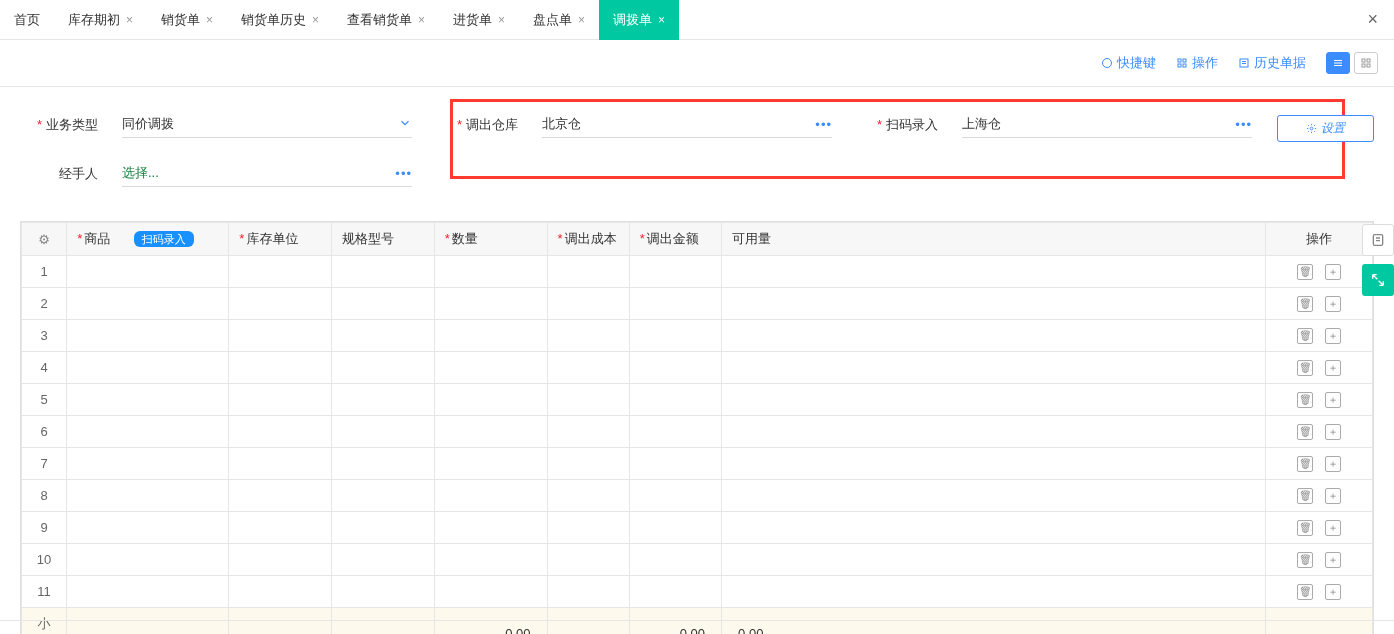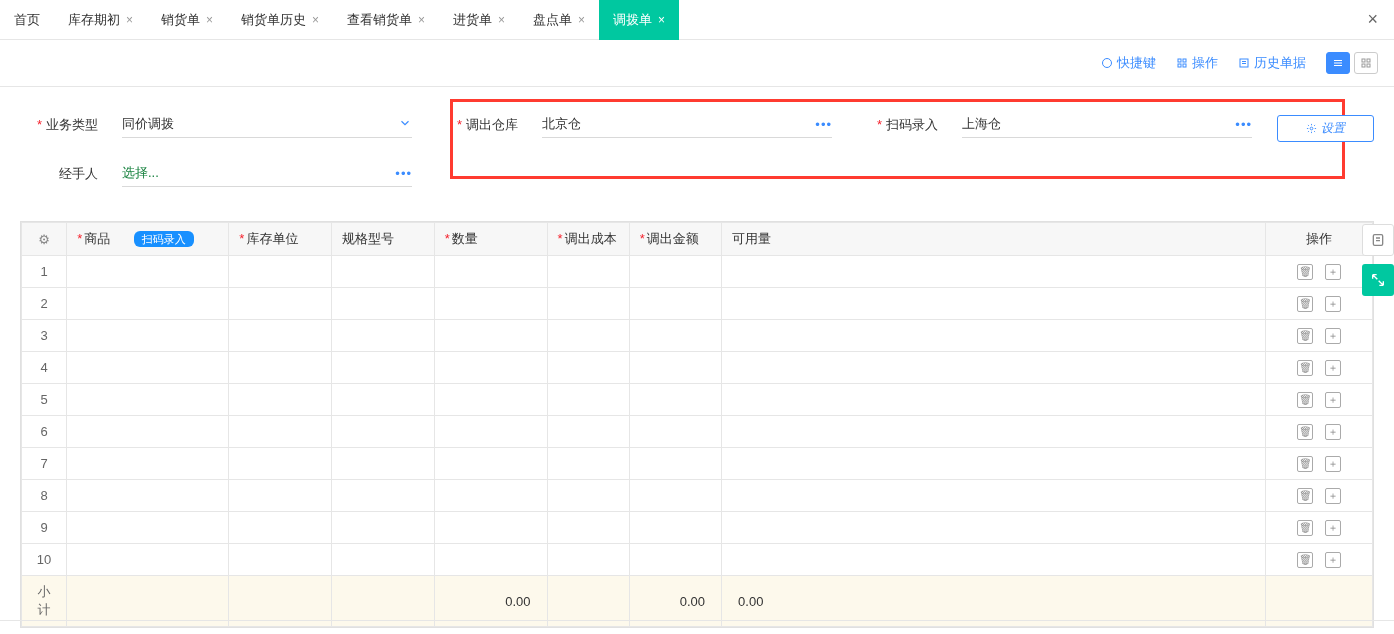--- a/index.html
+++ b/index.html
@@ -573,20 +573,34 @@
     <td></td>
     <td></td>
     <td></td>
     <td></td>
     <td></td>
     <td class="row-ops">
       <span class="op-icon">🗑</span>
       <span class="op-icon">＋</span>
     </td>
           </tr>
+          <tr>
+    <td class="col-idx">11</td>
+    <td></td>
+    <td></td>
+    <td></td>
+    <td></td>
+    <td></td>
+    <td></td>
+    <td></td>
+    <td class="row-ops">
+      <span class="op-icon">🗑</span>
+      <span class="op-icon">＋</span>
+    </td>
+          </tr>
         </tbody>
       <tfoot>
         <tr class="subtotal-row">
           <td class="col-idx">小计</td>
           <td></td>
             <td></td>
             <td></td>
           <td class="num-right">0.00</td>
           <td></td>
           <td class="num-right">0.00</td>

